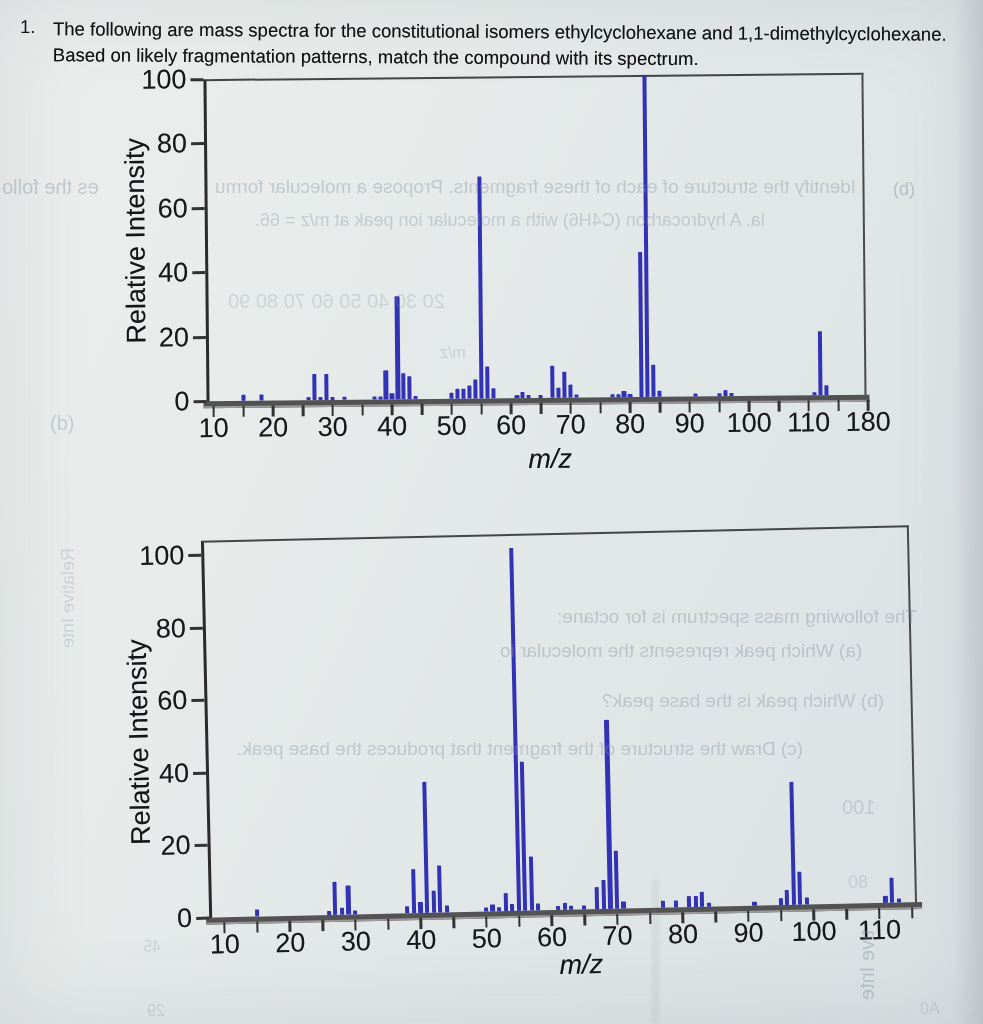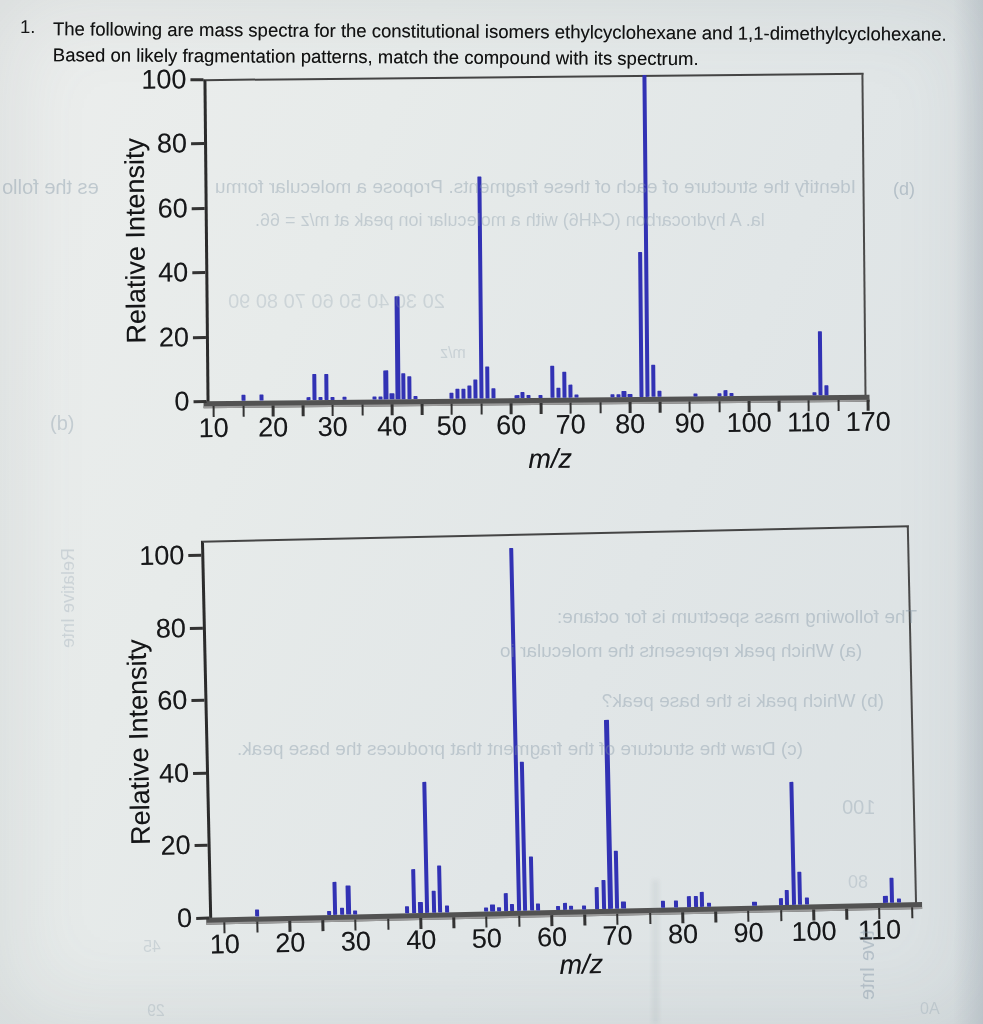--- a/index.html
+++ b/index.html
@@ -87,21 +87,21 @@
       <div class="xlab" style="left: 236.5px; top: 410px;">20</div>
       <div class="xlab" style="left: 296px; top: 410px;">30</div>
       <div class="xlab" style="left: 355.5px; top: 410px;">40</div>
       <div class="xlab" style="left: 415px; top: 410px;">50</div>
       <div class="xlab" style="left: 474.5px; top: 410px;">60</div>
       <div class="xlab" style="left: 534px; top: 410px;">70</div>
       <div class="xlab" style="left: 593.5px; top: 410px;">80</div>
       <div class="xlab" style="left: 653px; top: 410px;">90</div>
       <div class="xlab" style="left: 712.5px; top: 410px;">100</div>
       <div class="xlab" style="left: 772px; top: 410px;">110</div>
-      <div class="xlab" style="left: 831.5px; top: 410px;">170</div>
+      <div class="xlab" style="left: 831.5px; top: 410px;">180</div>
       <div class="bar" style="left: 239.65px; top: 391.56px; height: 6.44px; background: rgb(50, 50, 180);"></div>
       <div class="bar" style="left: 257.5px; top: 391.56px; height: 6.44px; background: rgb(50, 50, 180);"></div>
       <div class="bar" style="left: 305.1px; top: 394.78px; height: 3.22px; background: rgb(50, 50, 180);"></div>
       <div class="bar" style="left: 311.05px; top: 372.24px; height: 25.76px; background: rgb(50, 50, 180);"></div>
       <div class="bar" style="left: 317px; top: 394.78px; height: 3.22px; background: rgb(50, 50, 180);"></div>
       <div class="bar" style="left: 322.95px; top: 372.24px; height: 25.76px; background: rgb(50, 50, 180);"></div>
       <div class="bar" style="left: 328.9px; top: 394.78px; height: 3.22px; background: rgb(50, 50, 180);"></div>
       <div class="bar" style="left: 340.8px; top: 394.78px; height: 3.22px; background: rgb(50, 50, 180);"></div>
       <div class="bar" style="left: 370.55px; top: 394.78px; height: 3.22px; background: rgb(50, 50, 180);"></div>
       <div class="bar" style="left: 376.5px; top: 394.78px; height: 3.22px; background: rgb(50, 50, 180);"></div>

